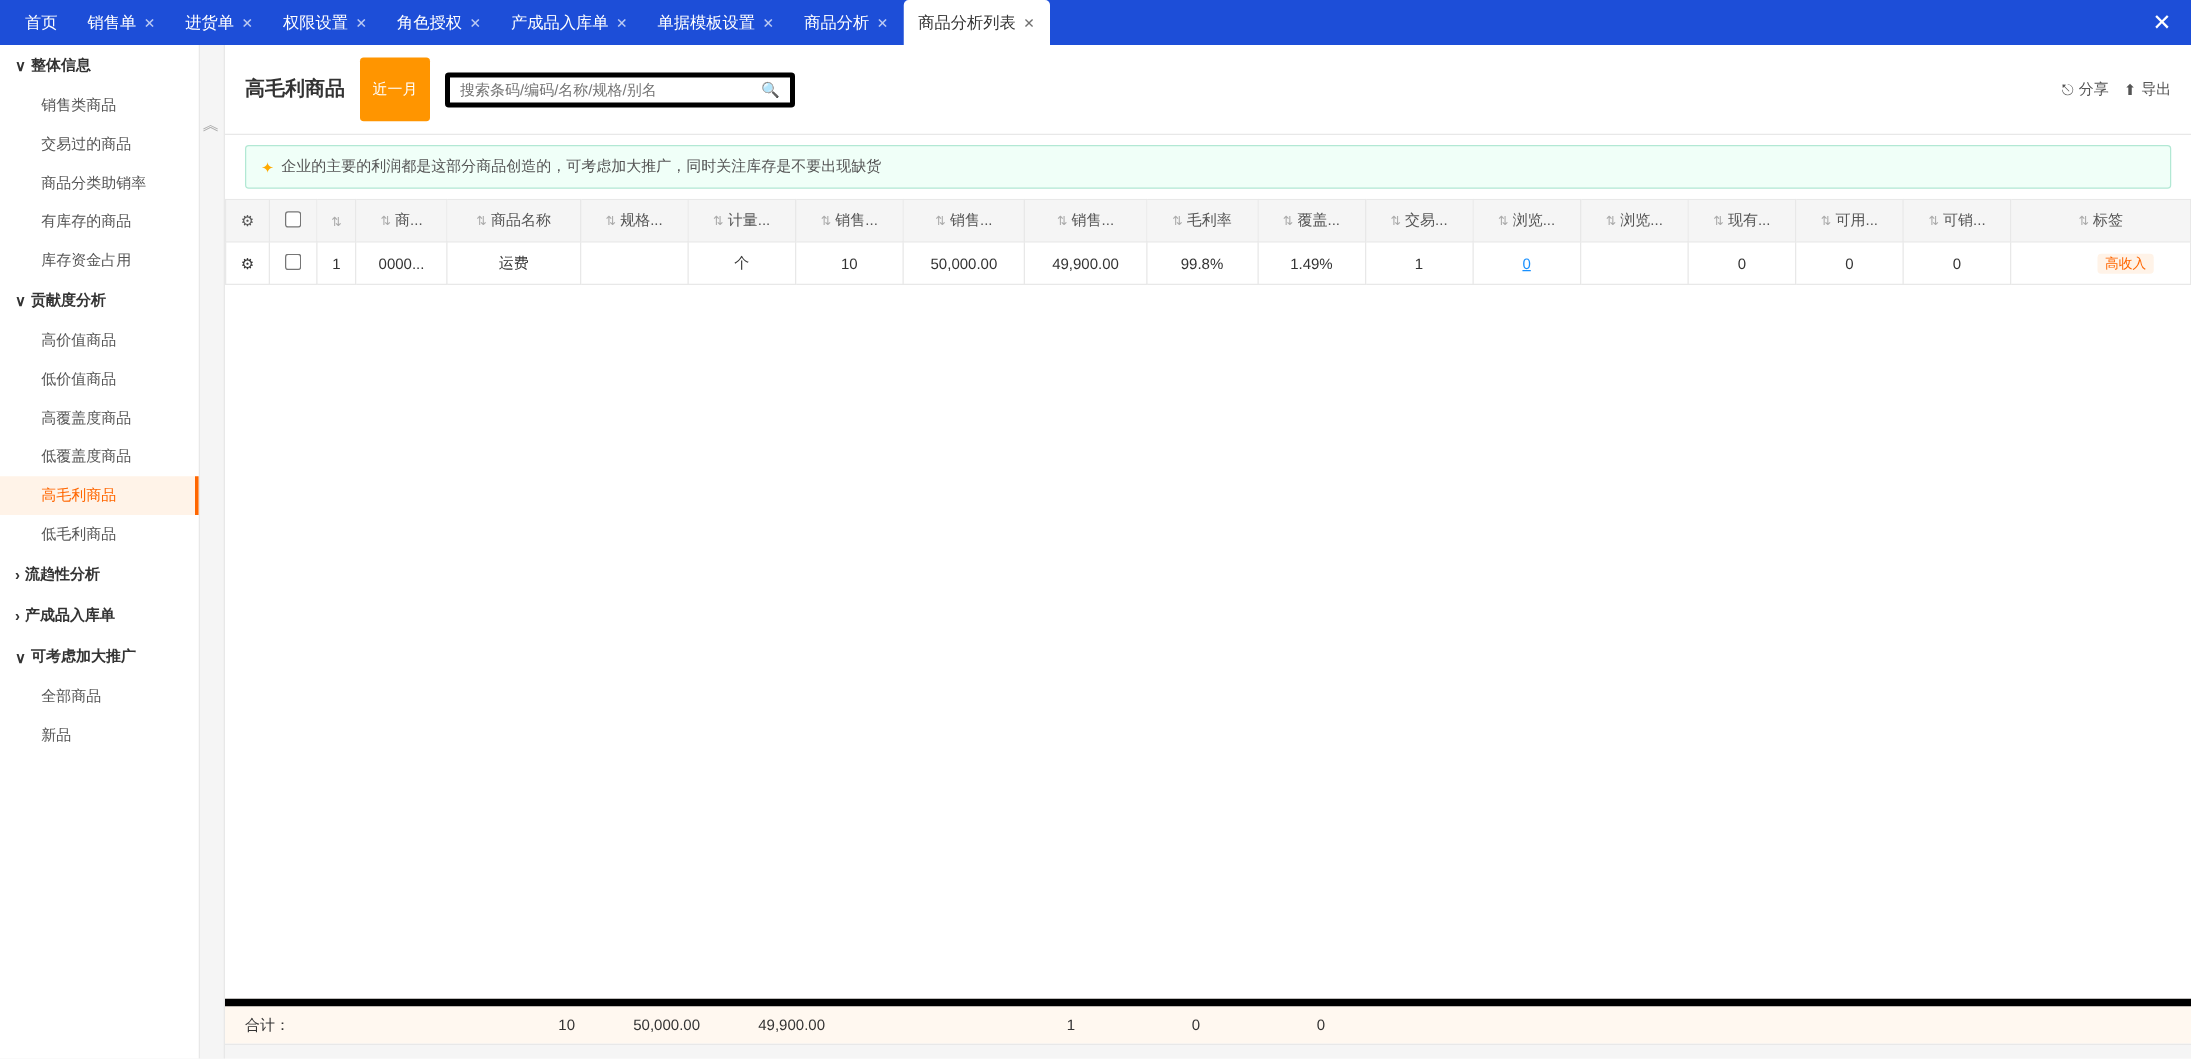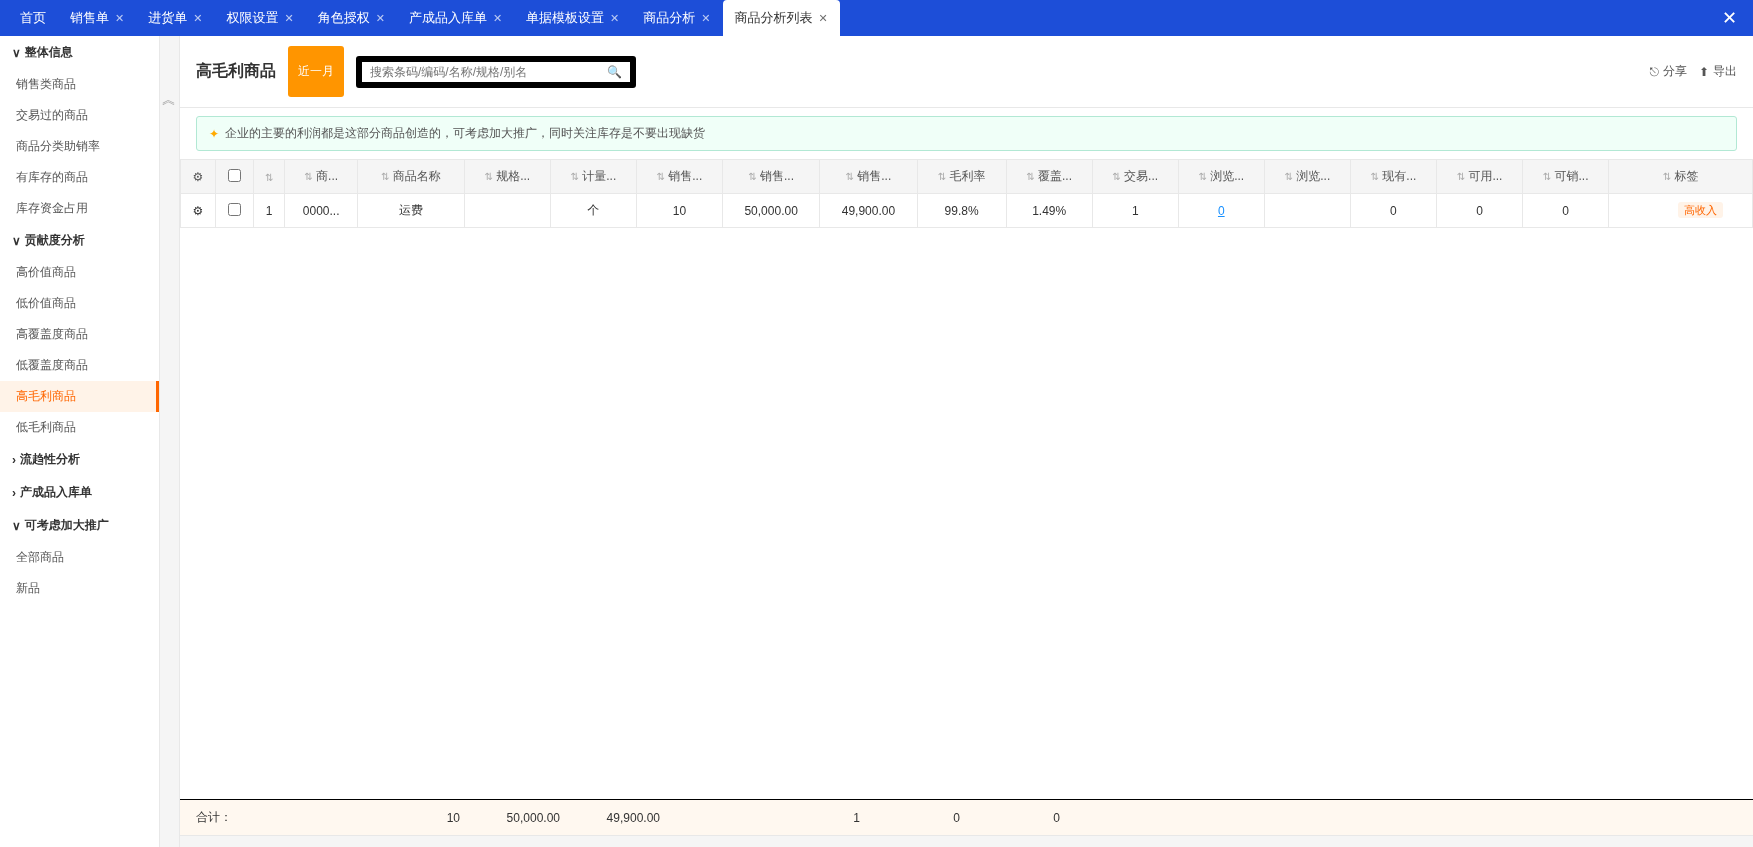--- a/index.html
+++ b/index.html
@@ -61,21 +61,21 @@
       display: flex;
       align-items: center;
       padding: 8px 12px;
       color: #333;
       font-size: 12px;
       cursor: pointer;
       font-weight: bold;
     }
     .sidebar-section-header .arrow { margin-right: 4px; }
     .sidebar-item {
-      padding: 7px 12px 7px 16px;
+      padding: 7px 12px 7px 33px;
       color: #555;
       cursor: pointer;
       font-size: 12px;
     }
     .sidebar-item.active {
       background: #fff3e8;
       color: #ff6600;
       border-right: 3px solid #ff6600;
     }
 
@@ -107,21 +107,21 @@
       color: white;
       border: none;
       padding: 17px 10px;
       border-radius: 3px;
       cursor: pointer;
       font-size: 12px;
     }
     .search-box {
       display: flex;
       align-items: flex-end;
-      border: 6px solid #000000;
+      border: 4px solid #000000;
       border-radius: 3px;
       padding: 3px 8px;
       gap: 4px;
       flex: 1;
       max-width: 280px;
     }
     .search-box input {
       border: none;
       outline: none;
       font-size: 12px;
@@ -220,21 +220,21 @@
       padding: 2px 6px;
       border-radius: 3px;
       font-size: 11px;
       margin-left: 40px;
     }
     .link-blue { color: #1890ff; text-decoration: underline; cursor: pointer; }
 
     
     .footer-bar {
       background: #fff8f0;
-      border-top: 1px solid #000000;
+      border-top: 6px solid #000000;
       padding: 4px 16px;
       display: flex;
       align-items: center;
       gap: 20px;
       flex-shrink: 0;
       font-size: 12px;
       color: #333;
       min-height: 36px;
     }
     .footer-label { color: #333; margin-right: 8px; }

